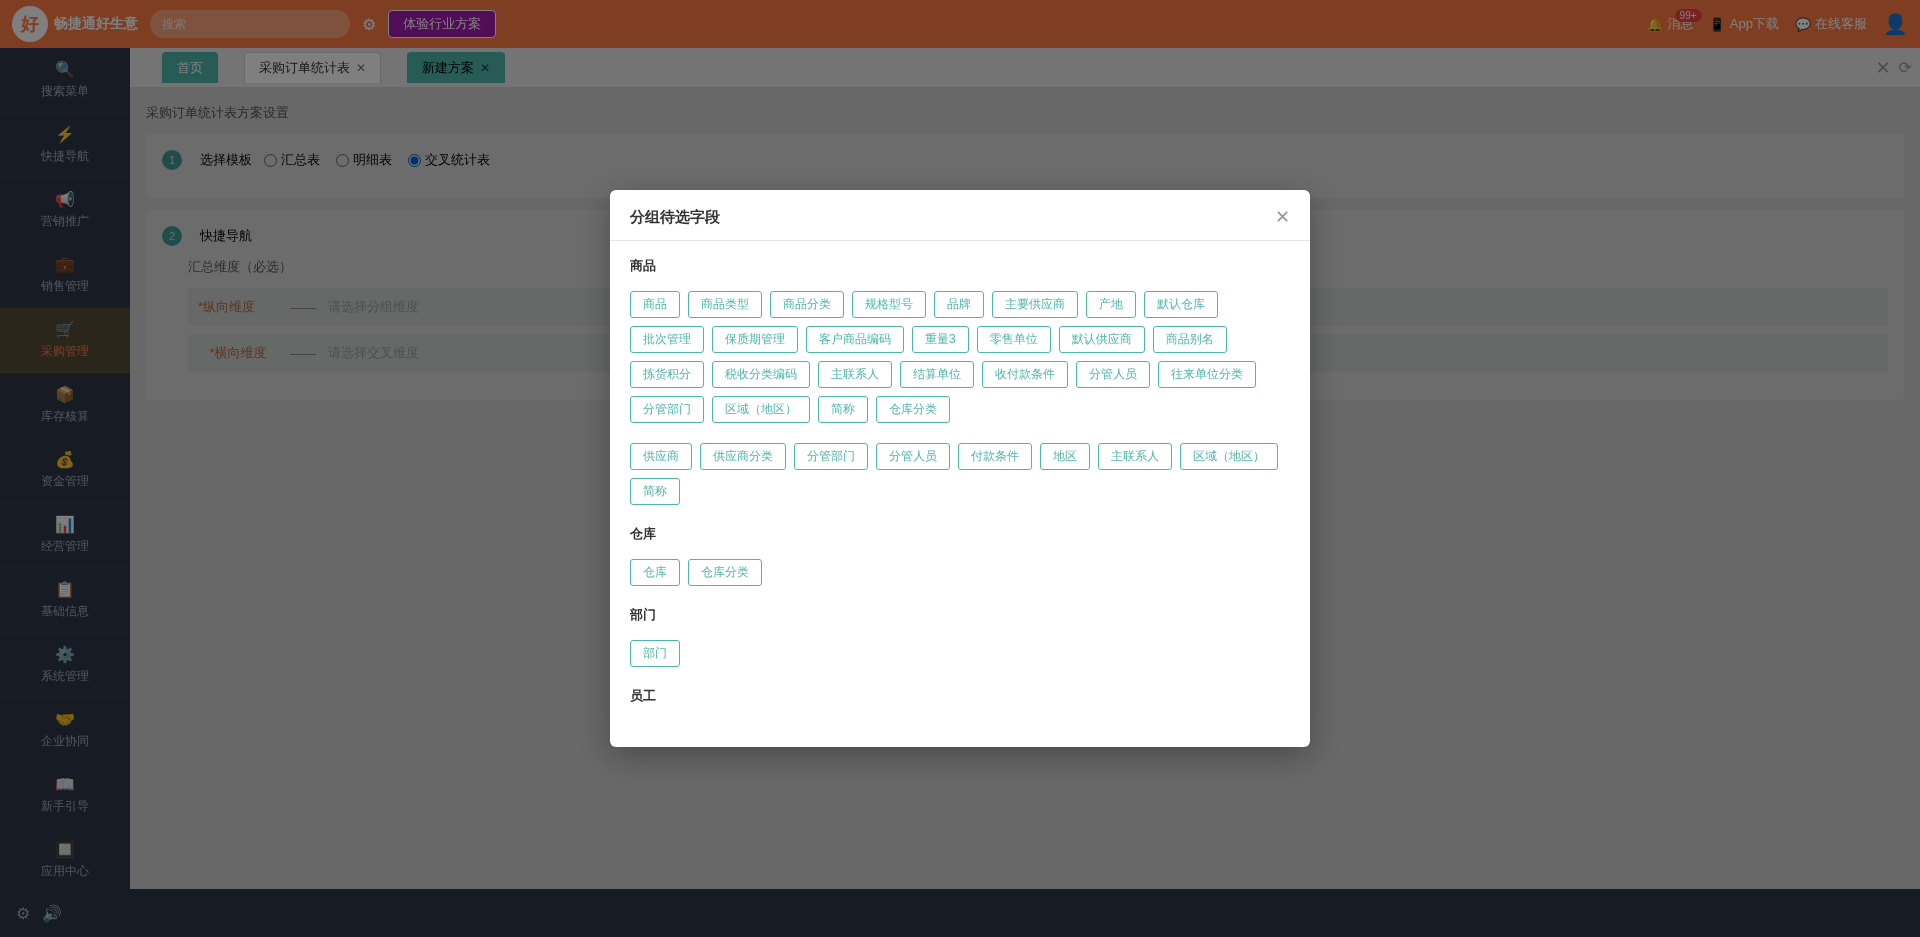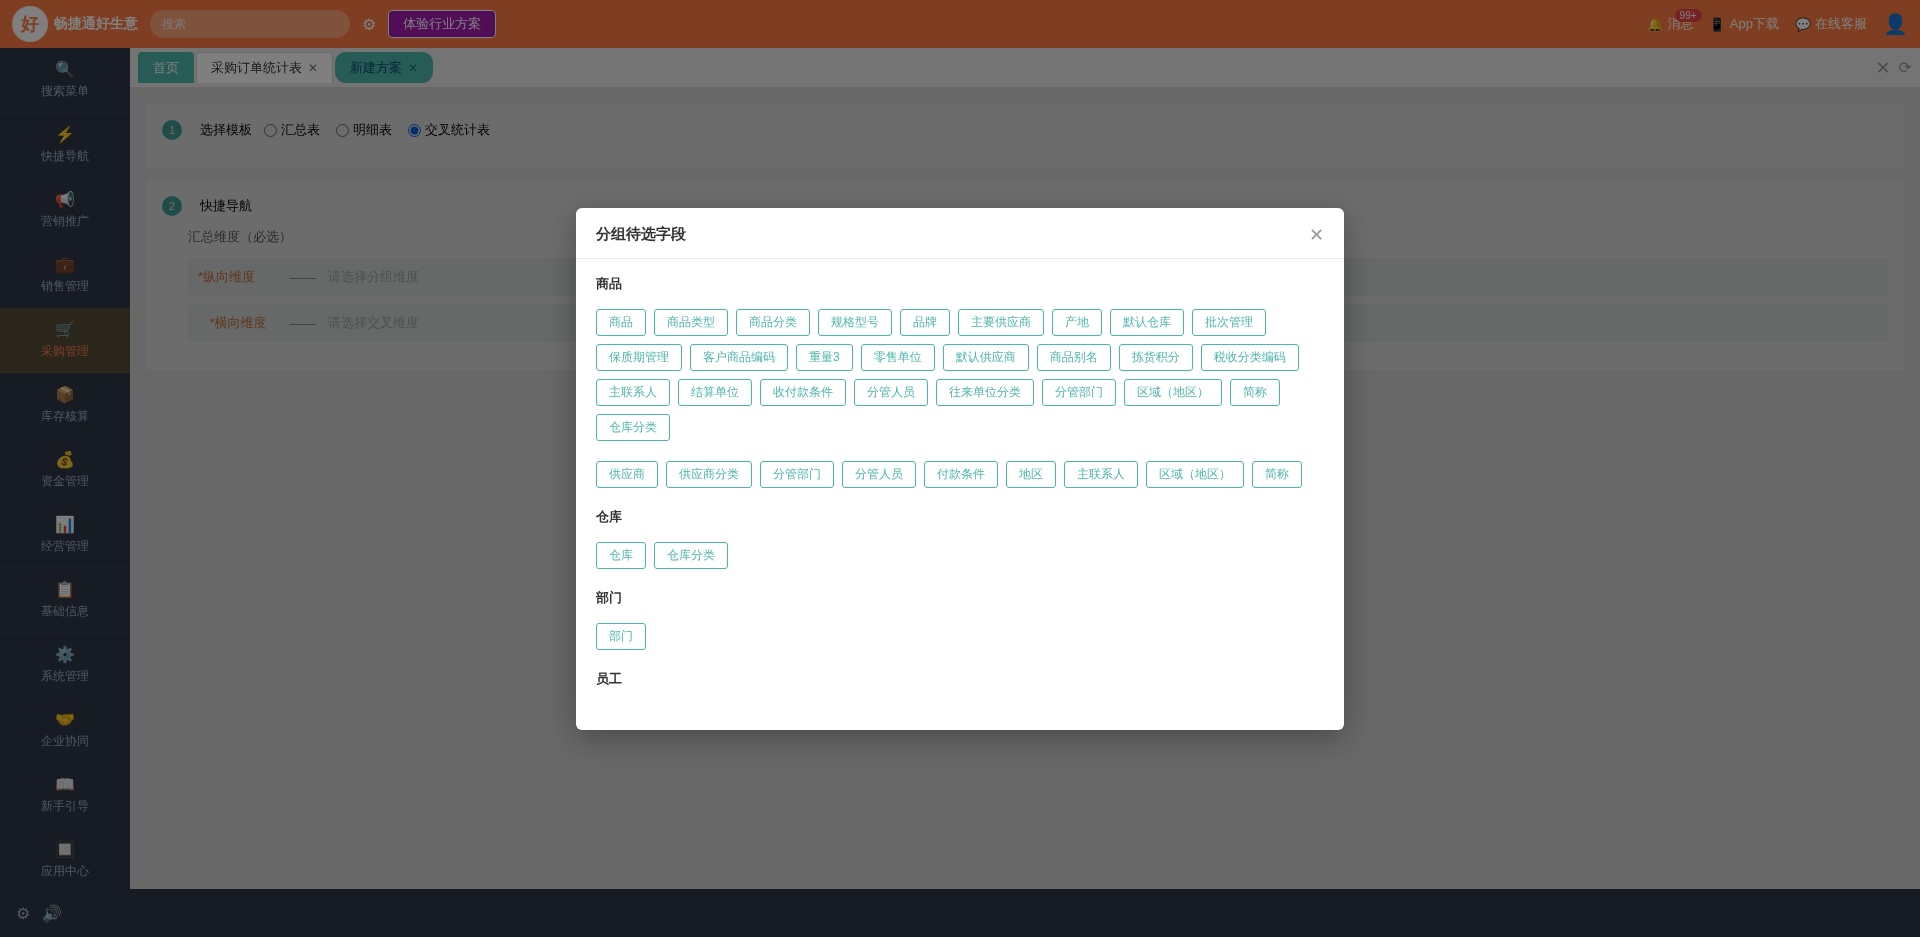--- a/index.html
+++ b/index.html
@@ -21,32 +21,32 @@
     
     .main-area { display: flex; flex: 1; overflow: hidden; }
     .sidebar { width: 130px; background: #2d3748; display: flex; flex-direction: column; flex-shrink: 0; }
     .sidebar-item { display: flex; flex-direction: column; align-items: center; padding: 12px 0; cursor: pointer; color: #a0aec0; font-size: 12px; gap: 4px; border-bottom: 1px solid rgba(255,255,255,0.05); }
     .sidebar-item .s-icon { font-size: 16px; }
     .sidebar-item.active { background: rgba(255,165,0,0.2); color: #ff7d45; }
 
     
     .content-area { flex: 1; display: flex; flex-direction: column; overflow: hidden; }
     .tab-bar { height: 40px; background: #e8e8e8; display: flex; align-items: center; padding: 0 8px; gap: 2px; flex-shrink: 0; border-bottom: 1px solid #d0d0d0; }
-    .tab { display: flex; align-items: center; gap: 6px; padding: 6px 14px; background: white; border-radius: 4px 4px 0 0; font-size: 13px; color: #333; cursor: pointer; border: 1px solid #d0d0d0; border-bottom: none; }
-    .tab.active { background: #4db6ac; color: #0c4a6e; border-color: #4db6ac; border-radius: 11px; }
+    .tab { display: flex; align-items: center; gap: 6px; padding: 6px 14px; background: white; border-radius: 4px 4px 0 0; font-size: 13px; color: #333; cursor: pointer; border: 1px solid #d0d0d0; border-bottom: none; margin-left: 24px; }
+    .tab.active { background: #4db6ac; color: #000000; border-color: #4db6ac; }
     .tab-close { color: inherit; font-size: 12px; opacity: 0.7; }
     .tab-home { background: #4db6ac; color: white; border-color: #4db6ac; }
 
     
     .page-content { flex: 1; padding: 16px; overflow: auto; background: #f5f5f5; position: relative; }
     .page-header { font-size: 13px; color: #666; margin-bottom: 12px; }
 
     
     .modal-overlay { position: fixed; top: 0; left: 0; width: 1920px; height: 937px; background: rgba(0,0,0,0.5); z-index: 100; display: flex; align-items: center; justify-content: center; }
-    .modal { background: white; border-radius: 6px; width: 768px; max-height: 620px; display: flex; flex-direction: column; box-shadow: 0 8px 32px rgba(0,0,0,0.3); }
+    .modal { background: white; border-radius: 6px; width: 700px; max-height: 620px; display: flex; flex-direction: column; box-shadow: 0 8px 32px rgba(0,0,0,0.3); }
     .modal-header { padding: 16px 20px 12px; border-bottom: 1px solid #e8e8e8; display: flex; justify-content: space-between; align-items: center; flex-shrink: 0; }
     .modal-title { font-size: 15px; font-weight: bold; color: #333; }
     .modal-close { cursor: pointer; color: #999; font-size: 18px; }
     .modal-body { overflow-y: auto; flex: 1; padding: 16px 20px; }
     .modal-footer { padding: 12px 20px; border-top: 1px solid #e8e8e8; display: flex; justify-content: flex-end; gap: 10px; flex-shrink: 0; }
 
     
     .section { margin-bottom: 20px; }
     .section-title { font-size: 13px; font-weight: bold; color: #333; margin-bottom: 10px; padding-bottom: 6px; }
     .field-grid { display: flex; flex-wrap: wrap; gap: 8px; }
@@ -174,20 +174,21 @@
           <span>新建方案</span>
           <span class="tab-close">✕</span>
         </div>
         <div style="margin-left:auto;display:flex;align-items:center;gap:8px;">
           <span style="color:#999;cursor:pointer;font-size:18px;">✕</span>
           <span style="color:#999;cursor:pointer;font-size:16px;">⟳</span>
         </div>
       </div>
 
       <div class="page-content" style="filter: brightness(0.85);">
+        <div class="page-header">采购订单统计表方案设置</div>
         <div class="bg-form">
           <div class="form-row">
             <span class="step-badge">1</span>
             <span>选择模板</span>
             <div class="radio-group">
               <label class="radio-item">
                   <input type="radio" name="tmpl" style=""> 
                   <span>汇总表</span>
                 </label>
               <label class="radio-item">

